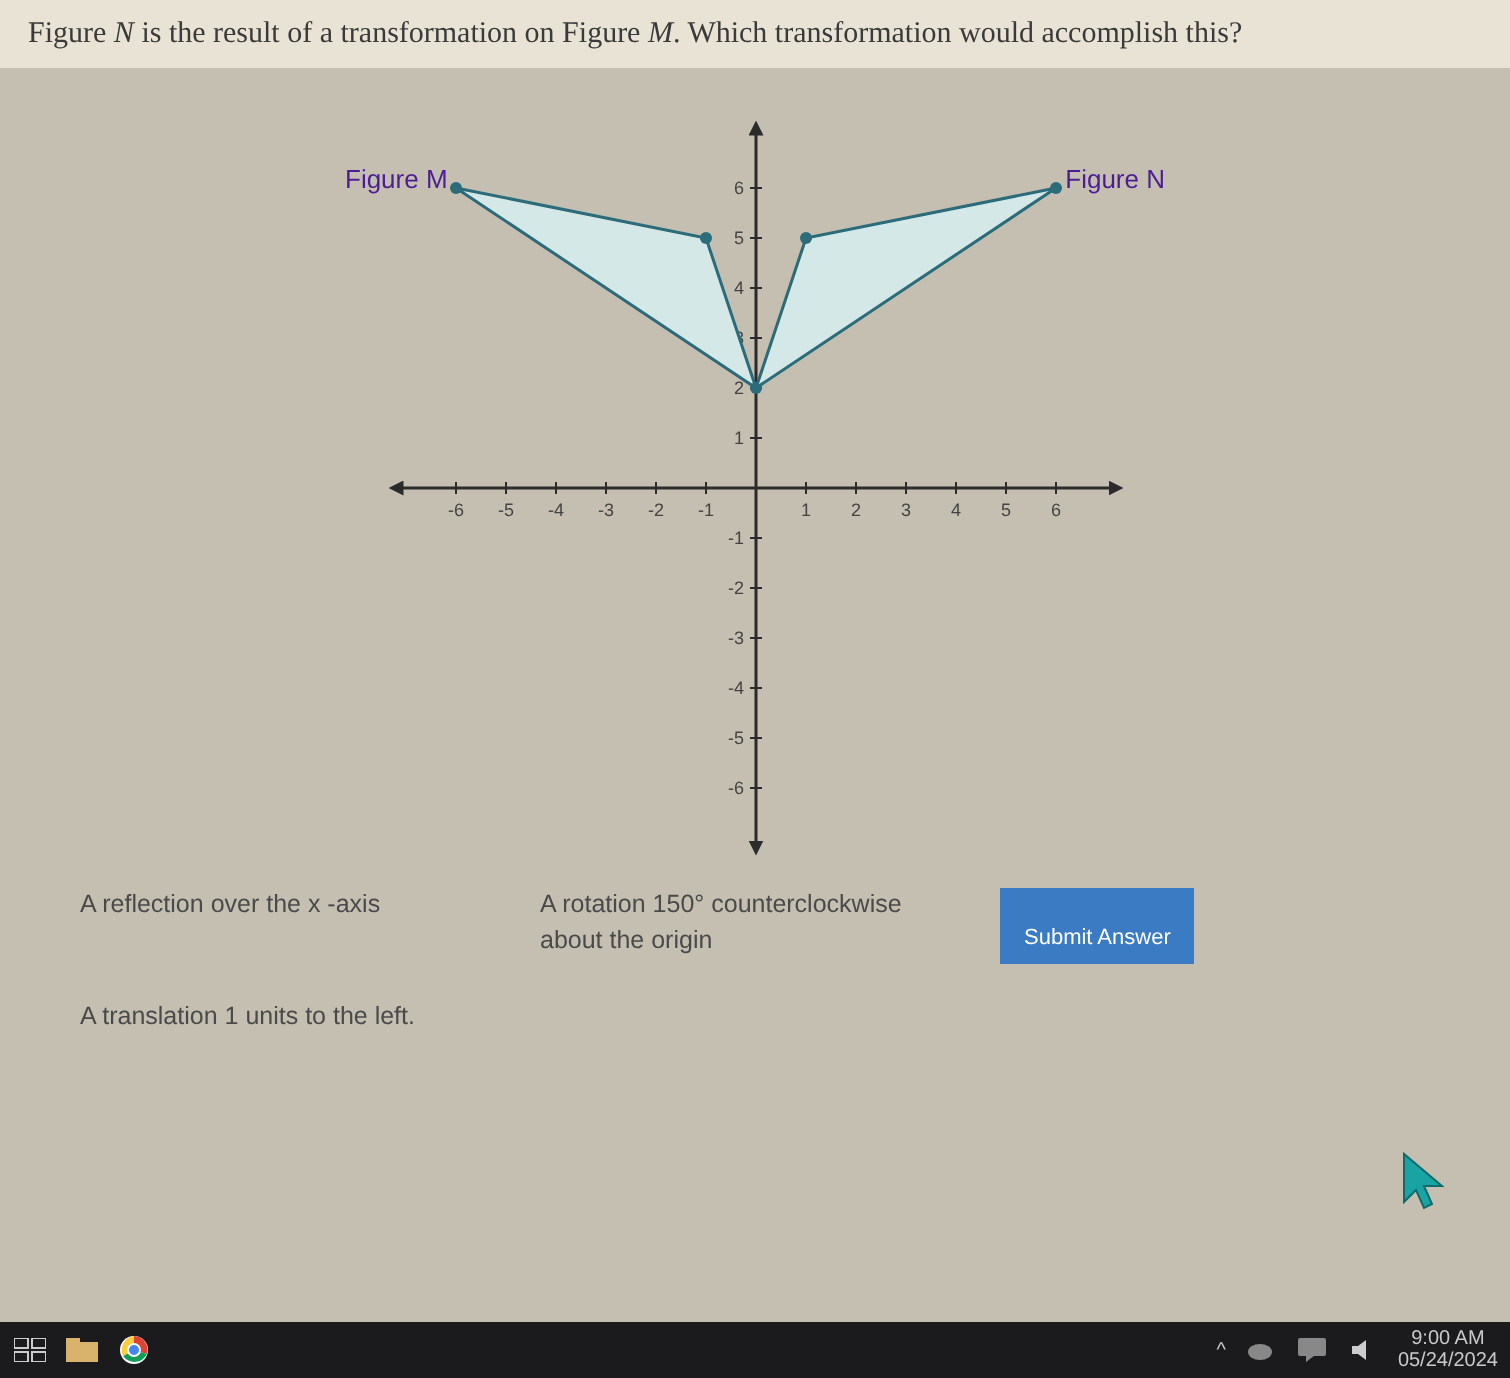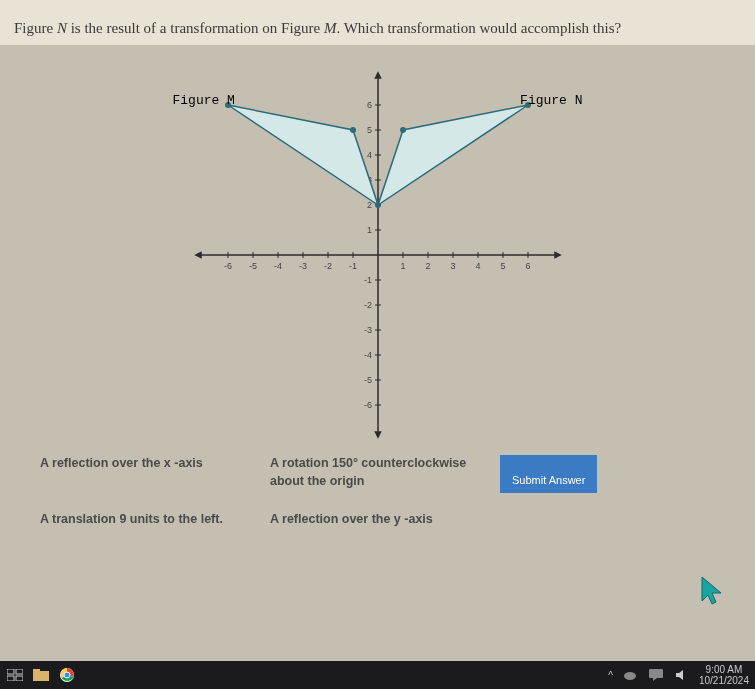--- a/index.html
+++ b/index.html
@@ -6,21 +6,21 @@
     body {
       width: 755px;
       height: 689px;
       background: #c5bfb1;
       font-family: Georgia, 'Times New Roman', serif;
       position: relative;
       overflow: hidden;
     }
     .question-area {
       background: #e8e3d5;
-      padding: 18px 14px 6px 14px;
+      padding: 7px 14px 6px 14px;
       color: #3a3a3a;
       font-size: 15px;
       line-height: 1.4;
     }
     .question-area .mathvar {
       font-style: italic;
       font-family: 'Times New Roman', serif;
     }
     .graph-container {
       width: 100%;
@@ -29,22 +29,22 @@
       padding: 20px 0 10px 0;
     }
     .graph {
       position: relative;
       width: 380px;
       height: 380px;
     }
     .fig-label {
       position: absolute;
       font-size: 13px;
-      color: #000000;
-      font-family: Liberation Mono, monospace;
+      color: #4c1d95;
+      font-family: Liberation Sans, sans-serif;
     }
     .answer-section {
       padding: 0 40px;
       color: #444;
     }
     .answer-heading {
       font-family: Arial, sans-serif;
       font-weight: bold;
       font-size: 14px;
       margin-bottom: 22px;
@@ -55,21 +55,20 @@
       align-items: flex-start;
       gap: 30px;
       margin-bottom: 18px;
       font-family: Arial, sans-serif;
       font-size: 12.5px;
       color: #4a4a4a;
     }
     .option {
       width: 200px;
       line-height: 1.4;
-      font-weight: bold;
     }
     .submit-btn {
       background: #3a7bc4;
       color: #fff;
       border: none;
       padding: 19px 12px;
       font-size: 11px;
       font-family: Arial, sans-serif;
       cursor: pointer;
       height: 17px;
@@ -194,22 +193,21 @@
 </div>
 
 <div class="answer-section">
 
   <div class="options-row">
     <div class="option">A reflection over the x -axis</div>
     <div class="option">A rotation 150° counterclockwise about the origin</div>
     <button class="submit-btn">Submit Answer</button>
   </div>
   <div class="options-row">
-    <div class="option">A translation 9 units to the left.</div>
-    <div class="option">A reflection over the y -axis</div>
+    <div class="option">A translation 1 units to the left.</div>
   </div>
 </div>
 
 <svg class="cursor-svg" width="28" height="34">
   <path d="M3 2 L3 26 L9 20 L13 29 L17 27 L13 18 L22 18 Z" fill="#1aa3a3" stroke="#0e6b6b" stroke-width="1"></path>
 </svg>
 
 <div class="taskbar">
   <div class="taskbar-left">
     <span class="tb-icon">
@@ -249,16 +247,16 @@
           <path d="M4 9 L4 12 L8 9 Z" fill="#888"></path>
         </svg>
     </span>
     <span class="tb-icon">
       <svg width="14" height="12">
           <path d="M1 4 L4 4 L8 1 L8 11 L4 8 L1 8 Z" fill="#ccc"></path>
         </svg>
     </span>
     <div class="taskbar-time">
       <div>9:00 AM</div>
-      <div>10/21/2024</div>
+      <div>05/24/2024</div>
     </div>
   </div>
 </div>
 
 </body></html>

